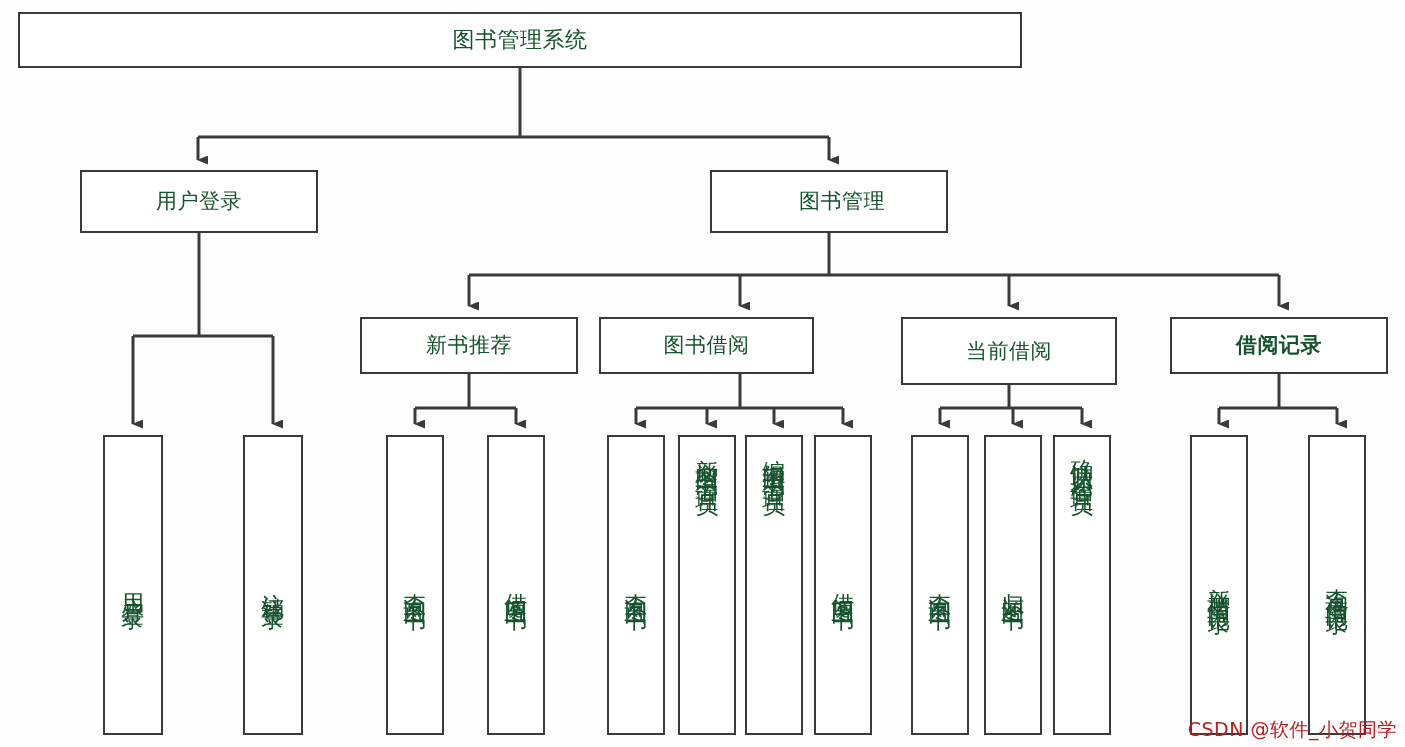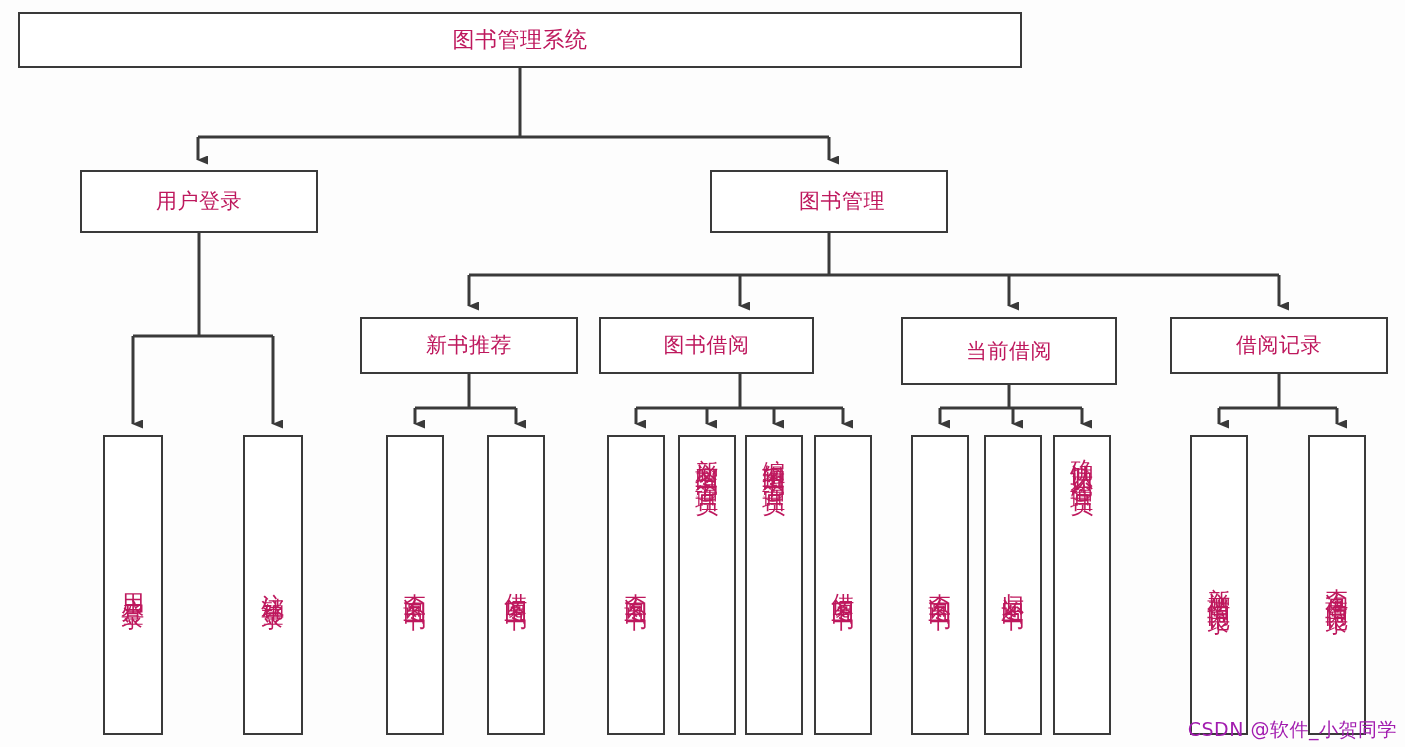--- a/index.html
+++ b/index.html
@@ -27,21 +27,21 @@
     position: absolute;
     box-sizing: border-box;
     border: 2.5px solid #3a3a3a;
     background: #ffffff;
     display: flex;
     align-items: center;
     justify-content: center;
     z-index: 2;
   }
   .node .lbl {
-    color: #be185d;
+    color: #14532d;
     letter-spacing: 0.5px;
     line-height: 1.15;
   }
   .node.h-node .lbl {
     font-size: 21px;
   }
   .node.root .lbl {
     font-size: 22px;
   }
   
@@ -65,21 +65,21 @@
     align-items: flex-start;
   }
   .node.v-node.topped .lbl {
     margin-top: 4px;
   }
   #watermark {
     position: absolute;
     right: 8px;
     bottom: 4px;
     font-size: 19px;
-    color: #a21caf;
+    color: #b91c1c;
     letter-spacing: 0.5px;
     z-index: 5;
     white-space: nowrap;
   }
 </style>
 </head>
 <body>
 
 <div id="canvas">
 
@@ -147,21 +147,21 @@
 
   <div class="node h-node" id="node-l3-0" style="left: 360px; top: 317px; width: 218px; height: 57px;">
     <span class="lbl">新书推荐</span>
   </div>
   <div class="node h-node" id="node-l3-1" style="left: 599px; top: 317px; width: 215px; height: 57px;">
     <span class="lbl">图书借阅</span>
   </div>
   <div class="node h-node" id="node-l3-2" style="left: 901px; top: 317px; width: 216px; height: 68px;">
     <span class="lbl">当前借阅</span>
   </div>
-  <div class="node h-node" id="node-l3-3" style="left: 1170px; top: 317px; width: 218px; height: 57px;">
+  <div class="node h-node" id="node-l3-3" style="left: 1170px; top: 317px; width: 218px; height: 57px; font-weight: bold;">
     <span class="lbl">借阅记录</span>
   </div>
 
   <div class="node v-node centered" id="node-leaf-0" style="left: 103px; top: 435px; width: 60px; height: 300px;">
     <span class="lbl">用户登录</span>
   </div>
   <div class="node v-node centered" id="node-leaf-1" style="left: 243px; top: 435px; width: 60px; height: 300px;">
     <span class="lbl">注销登录</span>
   </div>
   <div class="node v-node centered" id="node-leaf-2" style="left: 386px; top: 435px; width: 58px; height: 300px;">

